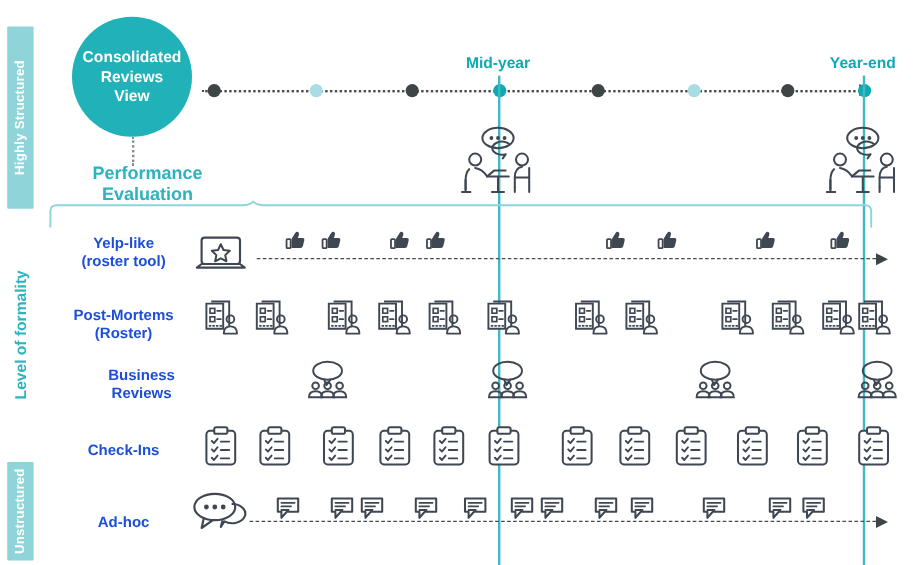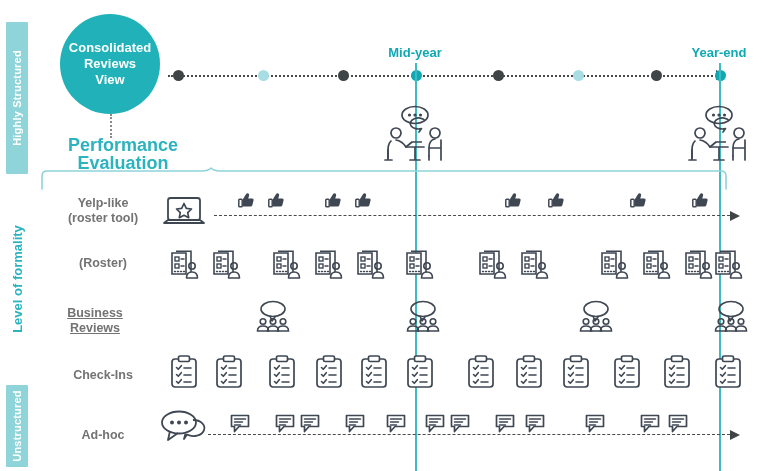--- a/index.html
+++ b/index.html
@@ -69,21 +69,21 @@
     width:0;height:24px;
     border-left:2px dotted #8a8a8a;
   }
 
   #perf-eval{
     position:absolute;
     left:48px;top:136px;
     width:150px;
     color:#2bb3bf;
     font-weight:bold;
-    font-size:18px;
+    font-size:15px;
     line-height:18px;
     text-align:center;
   }
 
   
   #timeline{
     position:absolute;
     left:168px;top:75px;
     width:556px;height:2px;
   }
@@ -130,28 +130,28 @@
   #vline-year{left:719px;top:63px;height:408px;}
 
   
   #brace{position:absolute;left:40px;top:168px;width:688px;height:22px;}
 
   
   .row-label{
     position:absolute;
     width:130px;
     text-align:center;
-    color:#737373;
+    color:#1d4ed8;
     font-weight:bold;
     font-size:12.5px;
     line-height:15px;
   }
   #lbl-yelp{left:38px;top:196px;}
   #lbl-pm{left:38px;top:256px;}
-  #lbl-br{left:30px;top:306px;text-decoration:underline;}
+  #lbl-br{left:53px;top:306px;}
   #lbl-ci{left:38px;top:368px;}
   #lbl-ah{left:38px;top:388px;margin-top:40px;}
 
   
   .icon{position:absolute;}
 
   
   .dashrow{
     position:absolute;
     height:0;
@@ -225,20 +225,21 @@
     <svg width="688" height="22" viewBox="0 0 688 22">
       <path d="M2,21 L2,8 Q2,3 7,3 L162,3 Q168,3 171,0 Q174,3 180,3 L681,3 Q686,3 686,8 L686,21" fill="none" stroke="#8fd4d9" stroke-width="1.6" stroke-linecap="round" stroke-linejoin="round"></path>
     </svg>
   </div>
 
   <div class="row-label" id="lbl-yelp">
     <div>Yelp-like</div>
     <div>(roster tool)</div>
   </div>
   <div class="row-label" id="lbl-pm">
+    <div>Post-Mortems</div>
     <div>(Roster)</div>
   </div>
   <div class="row-label" id="lbl-br">
     <div>Business</div>
     <div>Reviews</div>
   </div>
   <div class="row-label" id="lbl-ci">
     <div>Check-Ins</div>
   </div>
   <div class="row-label" id="lbl-ah">

